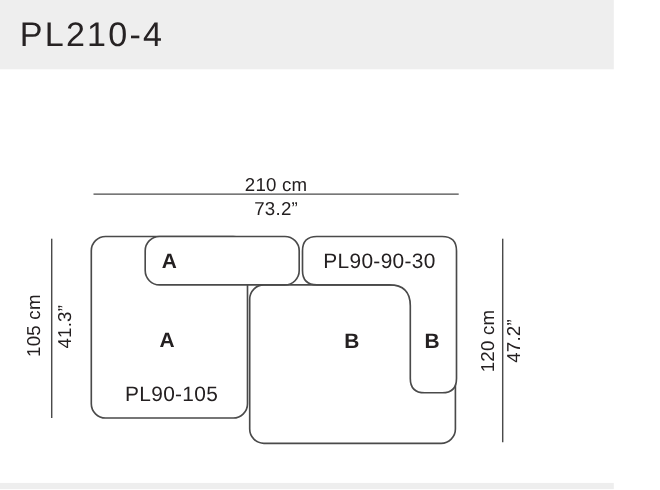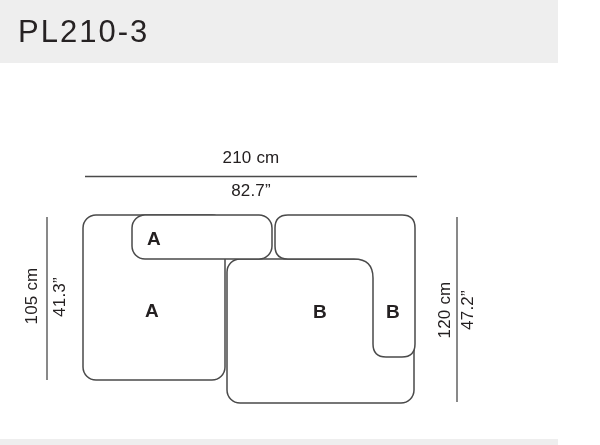--- a/index.html
+++ b/index.html
@@ -48,51 +48,53 @@
   .bold { font-weight: bold; }
   .dim  { font-size: 17px; letter-spacing: 0.2px; }
   .rot  { transform: translate(-50%, -50%) rotate(-90deg); }
 </style>
 </head>
 <body>
 
 <div class="page">
 
   <div class="header-band">
-    <div class="page-title">PL210-3</div>
+    <div class="page-title">PL210-4</div>
   </div>
 
   <svg class="diagram-svg" viewBox="0 0 600 445" xmlns="http://www.w3.org/2000/svg">
 
     <line x1="85" y1="176.5" x2="417" y2="176.5" stroke="#4a4a4a" stroke-width="1.3"></line>
     <line x1="47" y1="217" x2="47" y2="380" stroke="#4a4a4a" stroke-width="1.3"></line>
     <line x1="457" y1="217" x2="457" y2="402" stroke="#4a4a4a" stroke-width="1.3"></line>
 
     <rect x="227" y="259" width="187" height="144" rx="13" ry="13" fill="#ffffff" stroke="#4a4a4a" stroke-width="1.5"></rect>
 
     <rect x="83" y="215" width="142" height="165" rx="13" ry="13" fill="#ffffff" stroke="#4a4a4a" stroke-width="1.5"></rect>
 
     <path d="M 288 215 H 402 Q 415 215 415 228 V 344 Q 415 357 402 357 H 386 Q 373 357 373 344 V 278 Q 373 259 354 259 H 288 Q 275 259 275 246 V 228 Q 275 215 288 215 Z" fill="#ffffff" stroke="#4a4a4a" stroke-width="1.5"></path>
 
     <rect x="132" y="215" width="140" height="44" rx="13" ry="13" fill="#ffffff" stroke="#4a4a4a" stroke-width="1.5"></rect>
   </svg>
 
-  <div class="lbl dim" style="left:251px; top:157px;text-align:right;">210 cm</div>
-  <div class="lbl dim" style="left:251px; top:190px;">82.7”</div>
+  <div class="lbl dim" style="left:251px; top:168px;text-align:right;">210 cm</div>
+  <div class="lbl dim" style="left:251px; top:190px;">73.2”</div>
 
   <div class="lbl dim rot" style="left:31px; top:296px;">105 cm</div>
   <div class="lbl dim rot" style="left:59px; top:297px;">41.3”</div>
 
   <div class="lbl dim rot" style="left:444px; top:310px;">120 cm</div>
   <div class="lbl dim rot" style="left:467px; top:310px;">47.2”</div>
 
   <div class="lbl bold" style="left:154px; top:238px;">A</div>
 
+  <div class="lbl" style="left:345px; top:238px;">PL90-90-30</div>
 
   <div class="lbl bold" style="left:152px; top:310px;">A</div>
+  <div class="lbl" style="left:156px; top:359px;">PL90-105</div>
 
   <div class="lbl bold" style="left:320px; top:311px;">B</div>
 
   <div class="lbl bold" style="left:393px; top:311px;">B</div>
 
   <div class="footer-band"></div>
 
 </div>
 
 </body></html>

